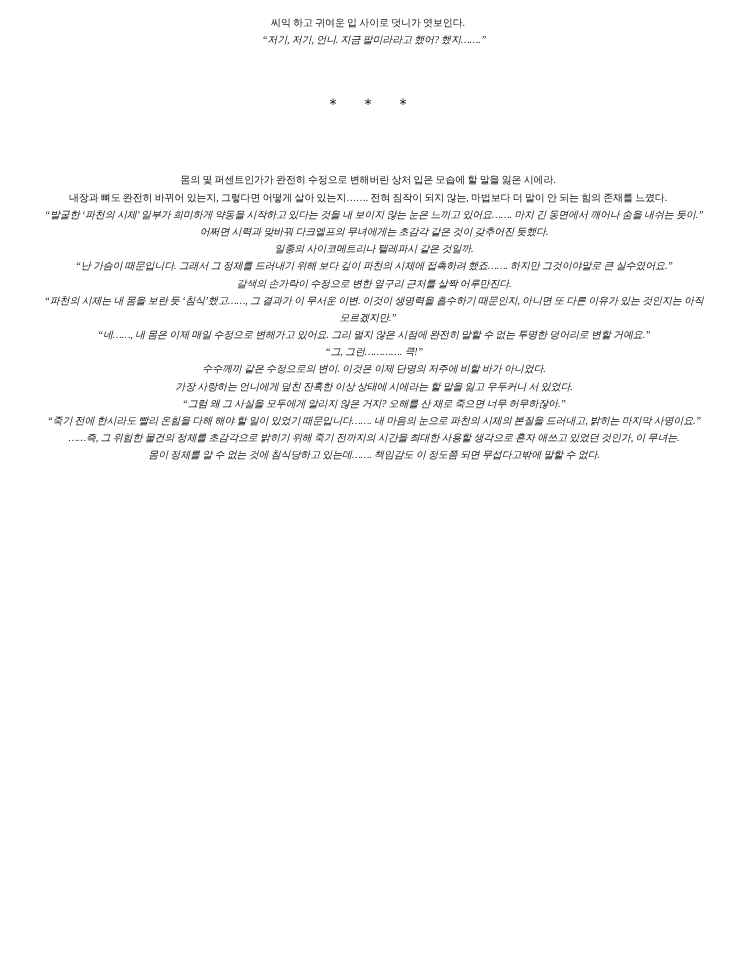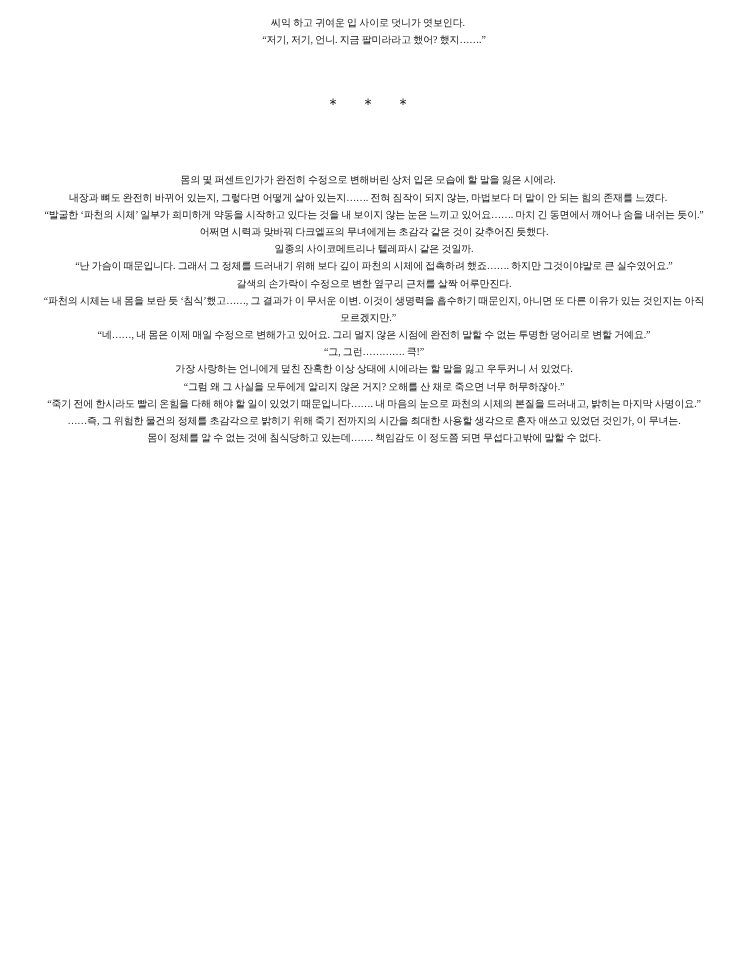--- a/index.html
+++ b/index.html
@@ -24,20 +24,21 @@
     font-size: 10px;
     line-height: 1.72;
     color: #111111;
     margin: 0;
     text-align: center;
     word-break: keep-all;
     letter-spacing: -0.15px;
   }
   .para.indent {
     text-indent: 12px;
+    font-style: italic;
   }
   .spacer-md { height: 46px; }
   .spacer-lg { height: 56px; }
   .divider {
     text-align: center;
     font-size: 15.2px;
     color: #111111;
     letter-spacing: 8px;
     margin: 0;
     padding-left: 8px;
@@ -66,20 +67,21 @@
     <p class="para">몸의 몇 퍼센트인가가 완전히 수정으로 변해버린 상처 입은 모습에 할 말을 잃은 시에라.</p>
     <p class="para">내장과 뼈도 완전히 바뀌어 있는지, 그렇다면 어떻게 살아 있는지……. 전혀 짐작이 되지 않는, 마법보다 더 말이 안 되는 힘의 존재를 느꼈다.</p>
     <p class="para indent">“발굴한 ‘파천의 시체’ 일부가 희미하게 약동을 시작하고 있다는 것을 내 보이지 않는 눈은 느끼고 있어요……. 마치 긴 동면에서 깨어나 숨을 내쉬는 듯이.”</p>
     <p class="para indent">어쩌면 시력과 맞바꿔 다크엘프의 무녀에게는 초감각 같은 것이 갖추어진 듯했다.</p>
     <p class="para indent">일종의 사이코메트리나 텔레파시 같은 것일까.</p>
     <p class="para indent">“난 가슴이 때문입니다. 그래서 그 정체를 드러내기 위해 보다 깊이 파천의 시체에 접촉하려 했죠……. 하지만 그것이야말로 큰 실수였어요.”</p>
     <p class="para indent">갈색의 손가락이 수정으로 변한 옆구리 근처를 살짝 어루만진다.</p>
     <p class="para indent">“파천의 시체는 내 몸을 보란 듯 ‘침식’했고……, 그 결과가 이 무서운 이변. 이것이 생명력을 흡수하기 때문인지, 아니면 또 다른 이유가 있는 것인지는 아직 모르겠지만.”</p>
     <p class="para indent">“네……, 내 몸은 이제 매일 수정으로 변해가고 있어요. 그리 멀지 않은 시점에 완전히 말할 수 없는 투명한 덩어리로 변할 거예요.”</p>
     <p class="para indent">“그, 그런…………. 큭!”</p>
+    <p class="para indent">수수께끼 같은 수정으로의 변이. 이것은 이제 단명의 저주에 비할 바가 아니었다.</p>
     <p class="para indent">가장 사랑하는 언니에게 덮친 잔혹한 이상 상태에 시에라는 할 말을 잃고 우두커니 서 있었다.</p>
     <p class="para indent">“그럼 왜 그 사실을 모두에게 알리지 않은 거지? 오해를 산 채로 죽으면 너무 허무하잖아.”</p>
     <p class="para indent">“죽기 전에 한시라도 빨리 온힘을 다해 해야 할 일이 있었기 때문입니다……. 내 마음의 눈으로 파천의 시체의 본질을 드러내고, 밝히는 마지막 사명이요.”</p>
     <p class="para indent">……즉, 그 위험한 물건의 정체를 초감각으로 밝히기 위해 죽기 전까지의 시간을 최대한 사용할 생각으로 혼자 애쓰고 있었던 것인가, 이 무녀는.</p>
     <p class="para indent">몸이 정체를 알 수 없는 것에 침식당하고 있는데……. 책임감도 이 정도쯤 되면 무섭다고밖에 말할 수 없다.</p>
     <p class="para indent"></p>
   </div>
 
 </div>
 

